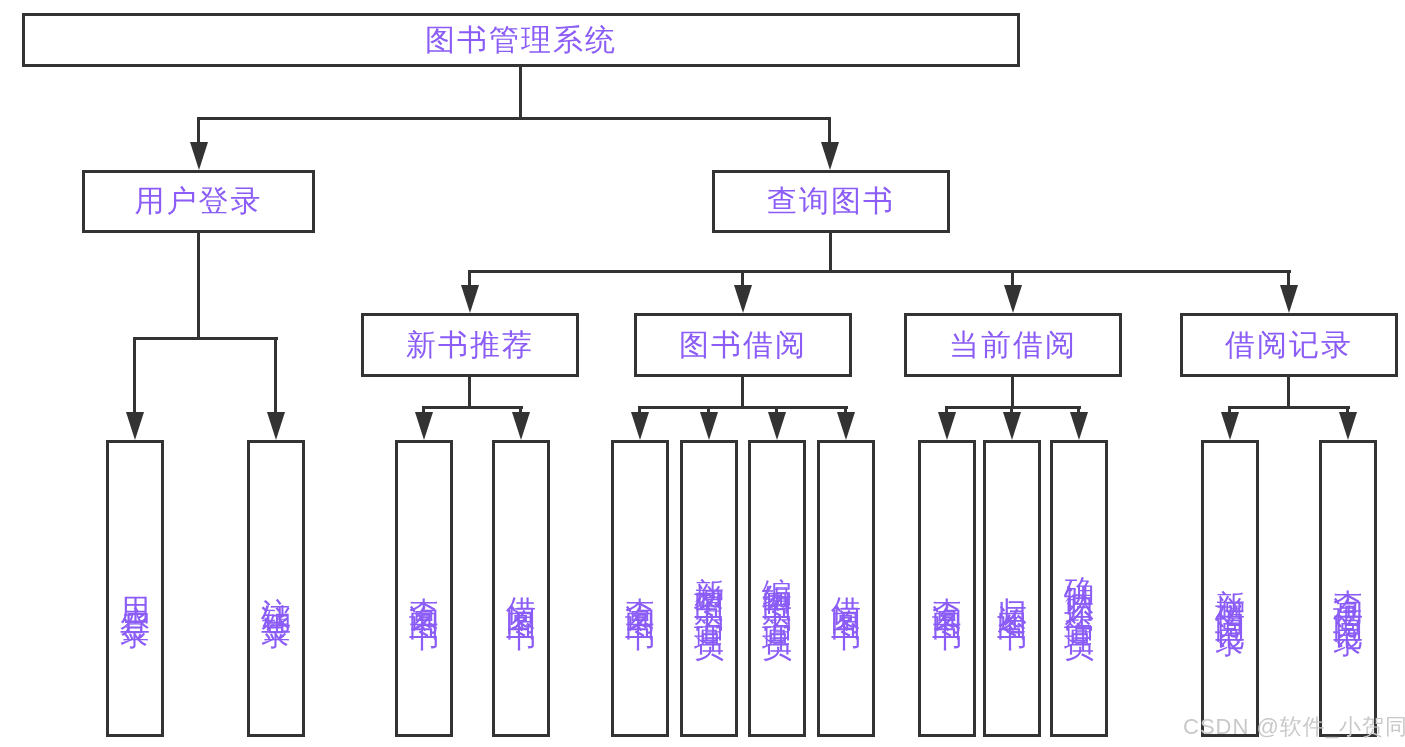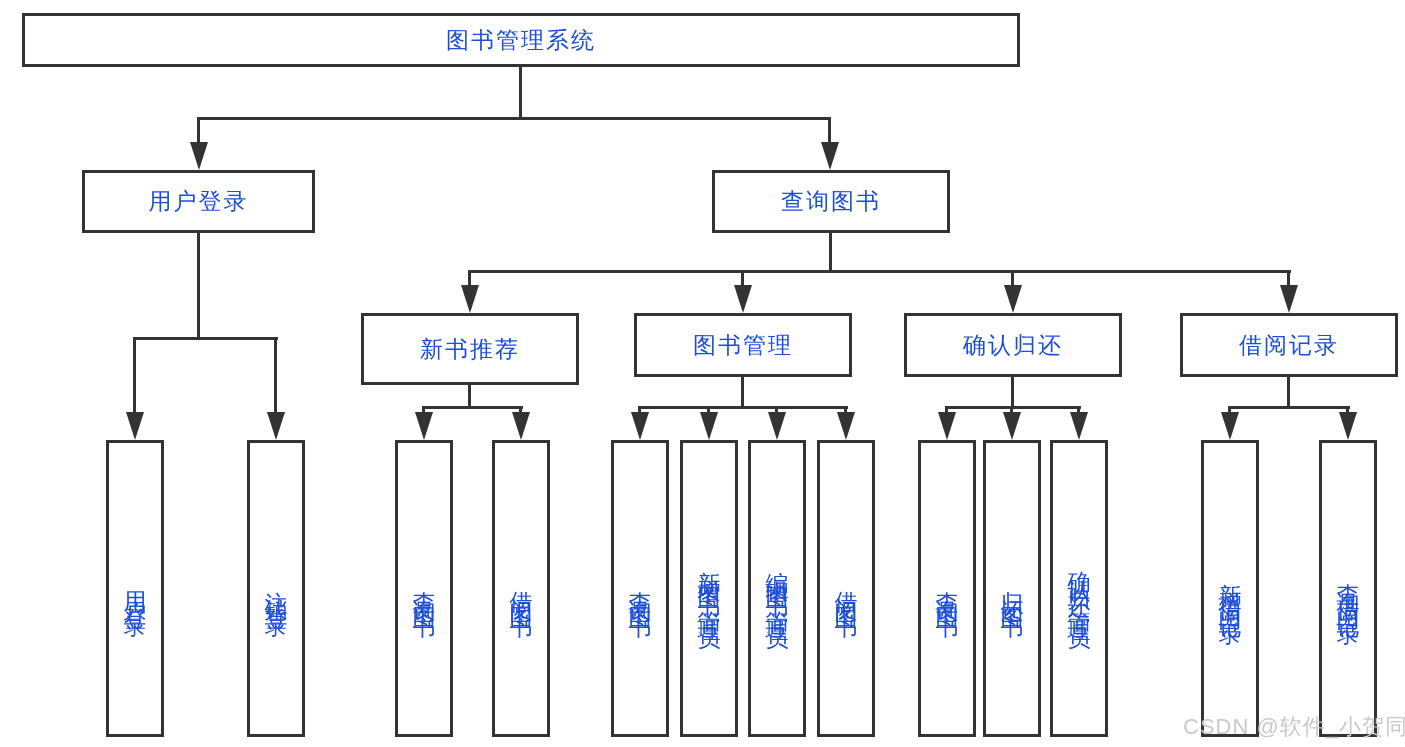--- a/index.html
+++ b/index.html
@@ -12,23 +12,23 @@
     overflow:hidden;
   }
   .node{
     position:absolute;
     box-sizing:border-box;
     background:#ffffff;
     border:3px solid #333333;
     display:flex;
     align-items:center;
     justify-content:center;
-    font-size:23px;
+    font-size:30px;
     letter-spacing:2px;
-    color:#1d4ed8;
+    color:#8b5cf6;
     z-index:2;
   }
   .node.v{
     writing-mode:vertical-rl;
     letter-spacing:8px;
     line-height:1;
     padding:4px 0;
   }
   .hline,.vline{position:absolute;background:#333333;z-index:1;}
   .hline{height:3px;}
@@ -84,23 +84,23 @@
 
   <div class="vline" style="left:468px;top:270px;height:19px"></div>
   <div class="arrow" style="left:461px;top:285px"></div>
   <div class="vline" style="left:741px;top:270px;height:19px"></div>
   <div class="arrow" style="left:734px;top:285px"></div>
   <div class="vline" style="left:1011px;top:270px;height:19px"></div>
   <div class="arrow" style="left:1004px;top:285px"></div>
   <div class="vline" style="left:1287px;top:270px;height:19px"></div>
   <div class="arrow" style="left:1280px;top:285px"></div>
 
-  <div class="node" style="left:361px;top:313px;width:218px;height:72px">新书推荐</div>
-  <div class="node" style="left:634px;top:313px;width:218px;height:64px">图书管理</div>
-  <div class="node" style="left:904px;top:313px;width:218px;height:64px">确认归还</div>
+  <div class="node" style="left:361px;top:313px;width:218px;height:64px">新书推荐</div>
+  <div class="node" style="left:634px;top:313px;width:218px;height:64px">图书借阅</div>
+  <div class="node" style="left:904px;top:313px;width:218px;height:64px">当前借阅</div>
   <div class="node" style="left:1180px;top:313px;width:218px;height:64px">借阅记录</div>
 
   <div class="vline" style="left:468px;top:377px;height:31px"></div>
   <div class="vline" style="left:741px;top:377px;height:31px"></div>
   <div class="vline" style="left:1011px;top:377px;height:31px"></div>
   <div class="vline" style="left:1287px;top:377px;height:31px"></div>
 
   <div class="hline" style="left:422px;top:406px;width:101px"></div>
   <div class="hline" style="left:638px;top:406px;width:210px"></div>
   <div class="hline" style="left:945px;top:406px;width:136px"></div>

